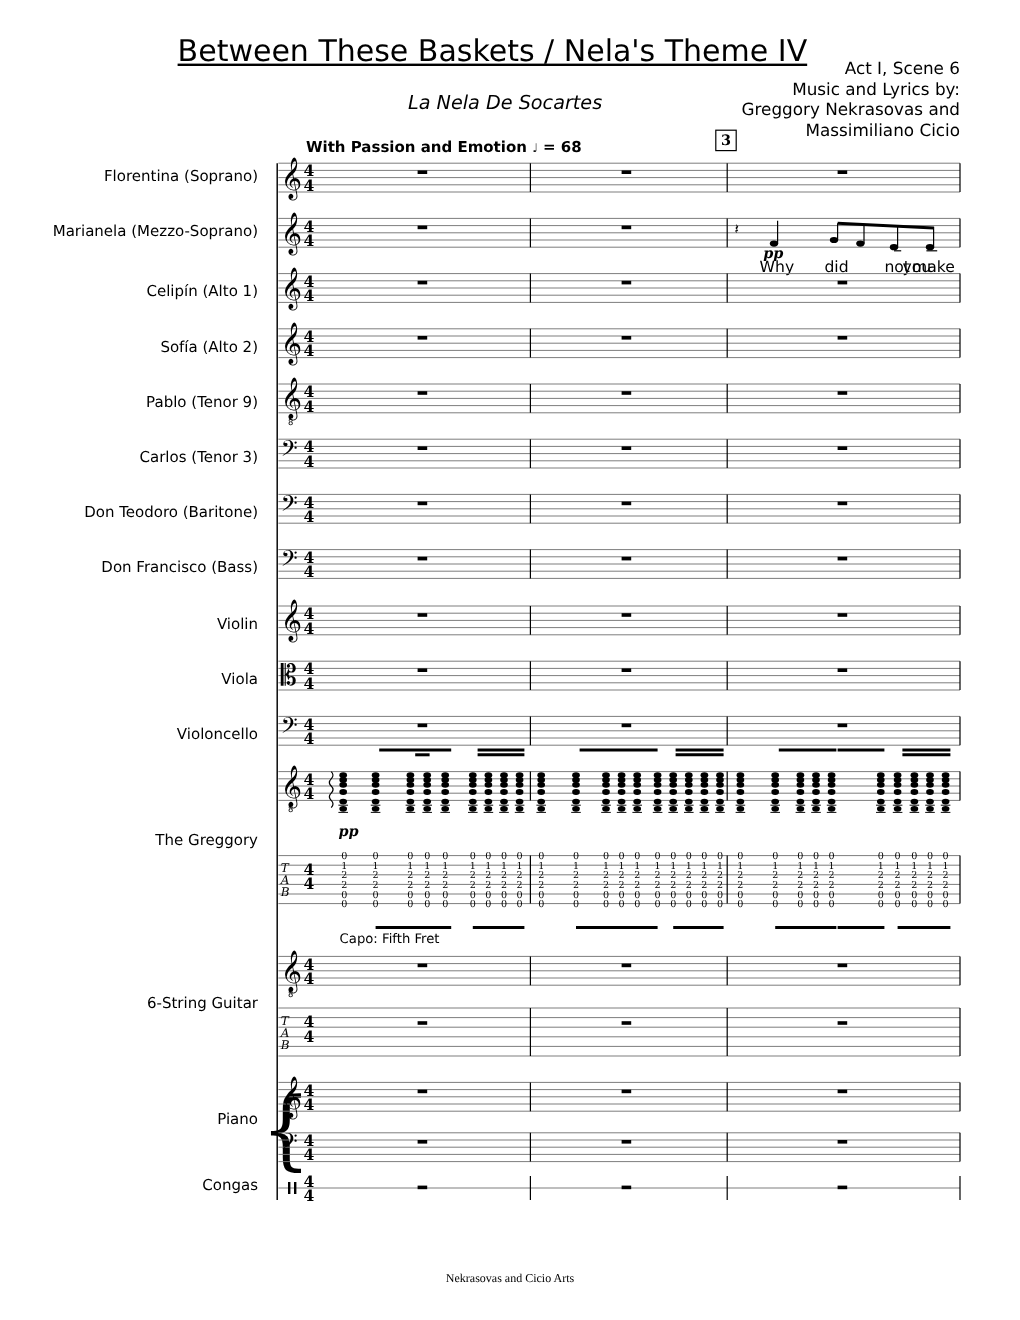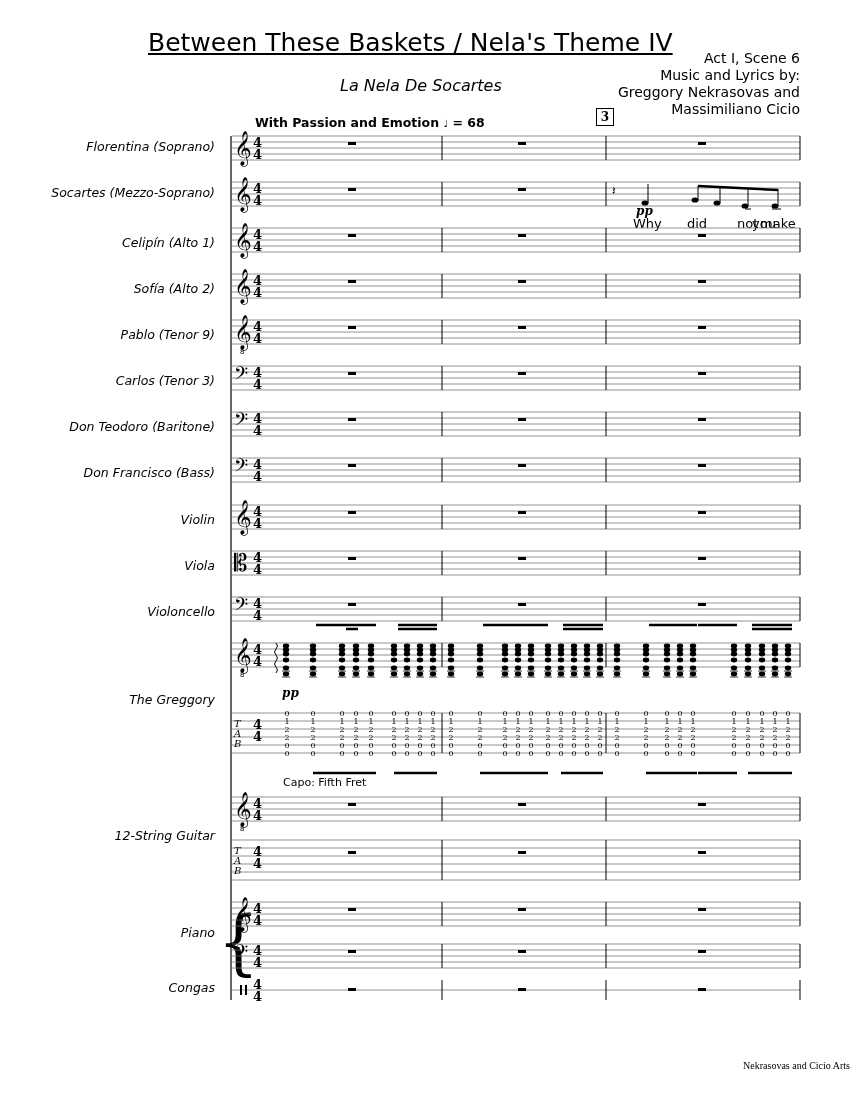--- a/index.html
+++ b/index.html
@@ -3,23 +3,23 @@
 <meta charset="utf-8">
 <style>
   html, body { margin:0; padding:0; background:#fff; }
   body { width:850px; height:1100px; position:relative; overflow:hidden; font-family:"DejaVu Sans", sans-serif; color:#000; }
   .abs { position:absolute; }
   .title { left:148px; top:28px; font-size:25px; white-space:nowrap;text-decoration:underline; }
   .subtitle { left:340px; top:76px; font-size:16px; font-style:italic; }
   .credits { right:50px; top:38px; font-size:14px; text-align:right; line-height:17px;margin-top:12px; }
   .tempo { left:255px; top:115px; font-size:12.5px; font-weight:bold;text-align:right; }
   .rehearsal { left:596px; top:108px; width:16px; height:16px; border:1px solid #000; font-family:"DejaVu Serif", serif; font-weight:bold; font-size:12px; text-align:center; line-height:16px; }
-  .inst { right:635px; font-size:12.5px; text-align:right; white-space:nowrap;font-style:italic; }
+  .inst { right:635px; font-size:12.5px; text-align:right; white-space:nowrap; }
   .capo { left:283px; top:776px; font-size:11px; }
-  .footer { left:0; width:850px; top:1060px; text-align:right; font-family:"Liberation Serif", serif; font-size:10px; }
+  .footer { left:0; width:850px; top:1060px; text-align:center; font-family:"Liberation Serif", serif; font-size:10px; }
   .lyric { font-size:13px; }
   svg { position:absolute; left:0; top:0; }
 </style>
 </head>
 <body>
 
 <div class="abs title">Between These Baskets / Nela's Theme IV</div>
 <div class="abs subtitle">La Nela De Socartes</div>
 <div class="abs credits">
   <div>Act I, Scene 6</div>
@@ -28,32 +28,32 @@
   <div>Massimiliano Cicio</div>
 </div>
 <div class="abs tempo">
   <span>With Passion and Emotion</span>
   <span style="font-size:10px">♩</span>
   <span>= 68</span>
 </div>
 <div class="abs rehearsal">3</div>
 
 <div class="abs inst" style="top:139px">Florentina (Soprano)</div>
-<div class="abs inst" style="top:185px">Socartes (Mezzo-Soprano)</div>
+<div class="abs inst" style="top:185px">Marianela (Mezzo-Soprano)</div>
 <div class="abs inst" style="top:235px">Celipín (Alto 1)</div>
 <div class="abs inst" style="top:281px">Sofía (Alto 2)</div>
 <div class="abs inst" style="top:327px">Pablo (Tenor 9)</div>
 <div class="abs inst" style="top:373px">Carlos (Tenor 3)</div>
 <div class="abs inst" style="top:419px">Don Teodoro (Baritone)</div>
 <div class="abs inst" style="top:465px">Don Francisco (Bass)</div>
 <div class="abs inst" style="top:512px">Violin</div>
 <div class="abs inst" style="top:558px">Viola</div>
 <div class="abs inst" style="top:604px">Violoncello</div>
 <div class="abs inst" style="top:692px">The Greggory</div>
-<div class="abs inst" style="top:828px">12-String Guitar</div>
+<div class="abs inst" style="top:828px">6-String Guitar</div>
 <div class="abs inst" style="top:925px">Piano</div>
 <div class="abs inst" style="top:980px">Congas</div>
 
 <div class="abs capo">Capo: Fifth Fret</div>
 
 <div class="abs lyric" style="left:633px;top:216px">Why</div>
 <div class="abs lyric" style="left:687px;top:216px">did</div>
 <div class="abs lyric" style="left:752px;top:216px">you</div>
 <div class="abs lyric" style="left:737px;top:216px">not</div>
 <div class="abs lyric" style="left:760px;top:216px">make</div>

